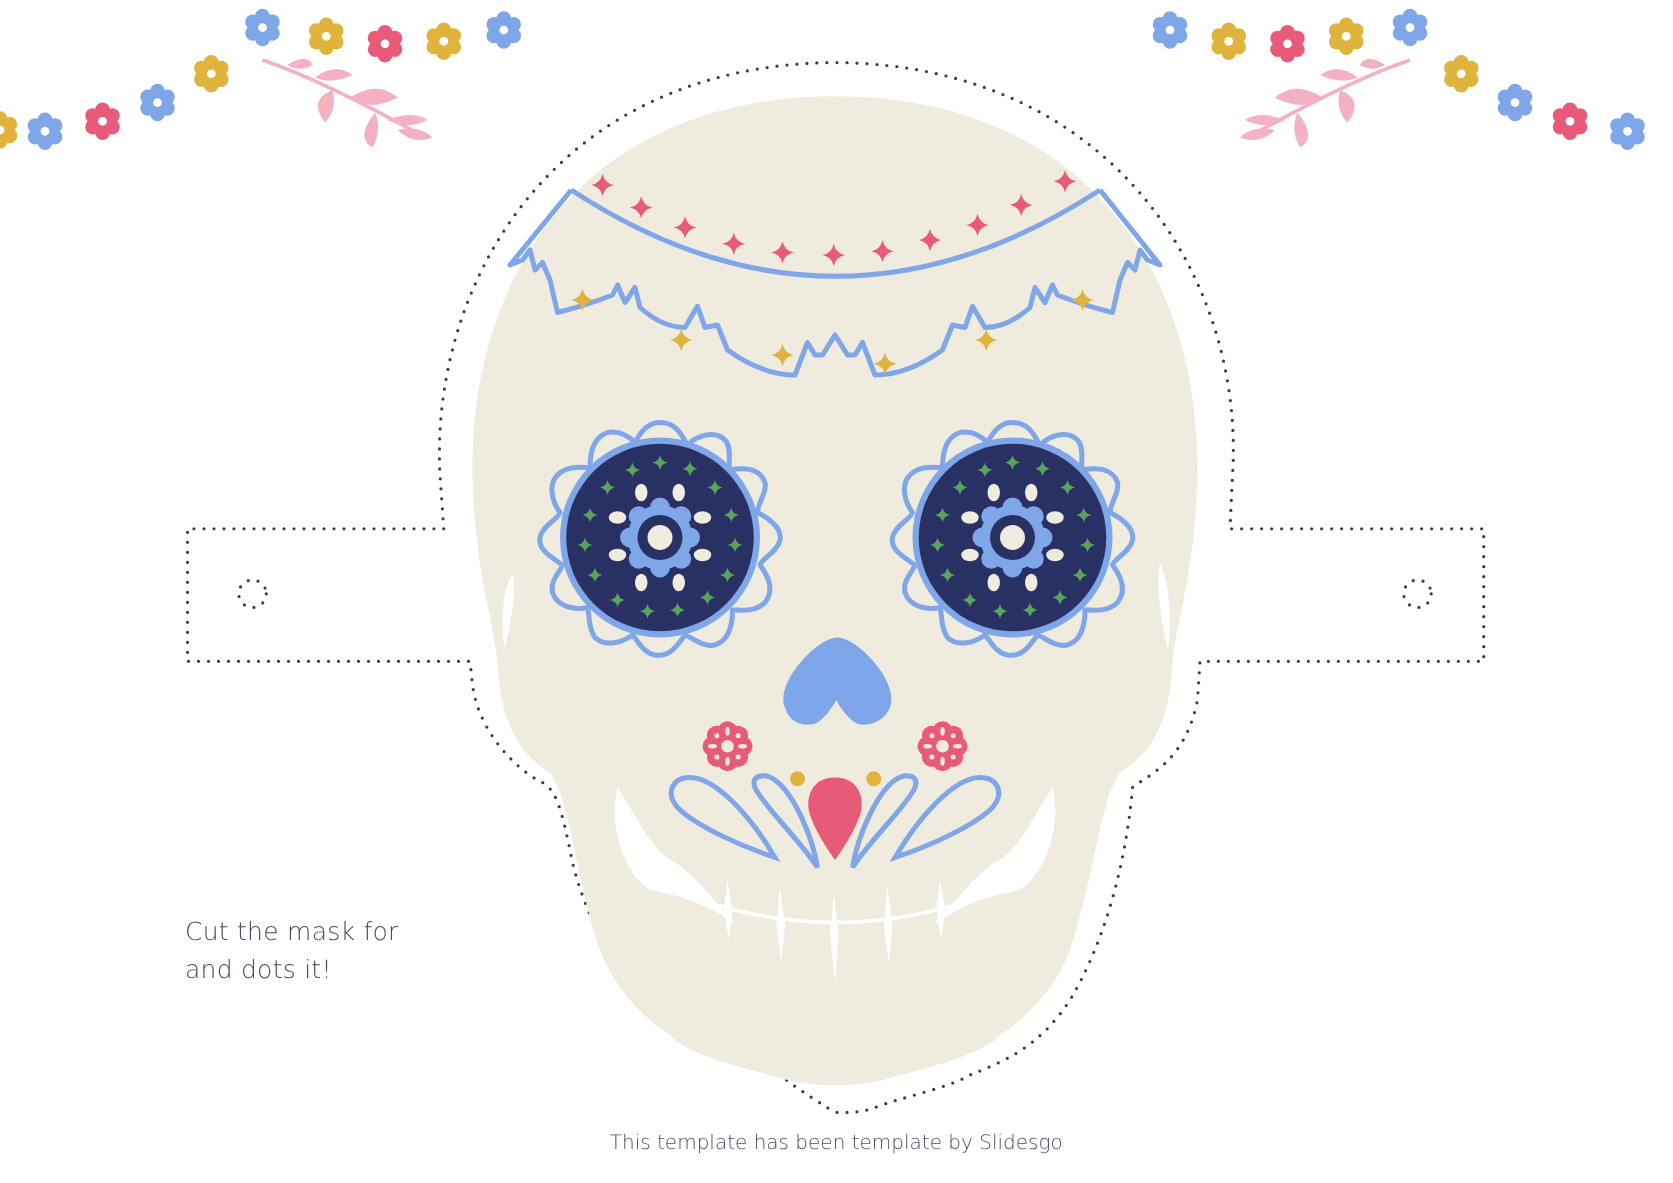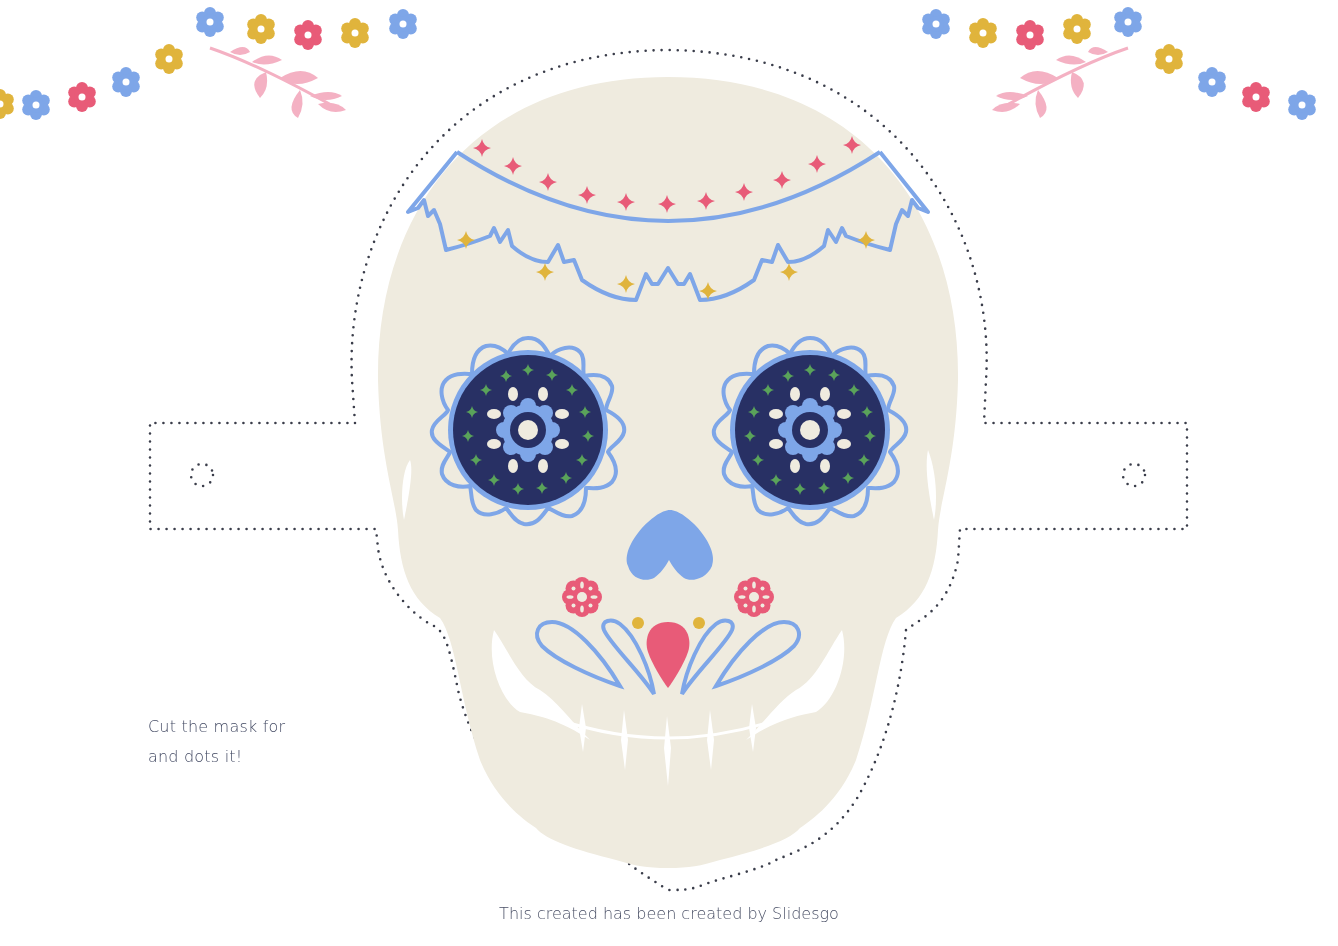--- a/index.html
+++ b/index.html
@@ -1,21 +1,21 @@
 <!DOCTYPE html>
 <html><head>
 <meta charset="utf-8">
 <style>
   html, body { margin: 0; padding: 0; background: #ffffff; }
   body { width: 1338px; height: 946px; position: relative; overflow: hidden;
          font-family: "DejaVu Sans", sans-serif; }
   .canvas { position: absolute; left: 0; top: 0; width: 1338px; height: 946px; }
   .instructions {
-    position: absolute; left: 148px; top: 712px; width: 260px;
-    color: #434a63; font-size: 16px; line-height: 30px; font-weight: 300;
+    position: absolute; left: 148px; top: 730px; width: 260px;
+    color: #434a63; font-size: 20px; line-height: 30px; font-weight: 300;
     font-family: "DejaVu Sans", sans-serif; letter-spacing: 0.2px;
   }
   .instructions div { white-space: nowrap; }
   .credit {
     position: absolute; left: 0; width: 1338px; top: 904px; text-align: center;
     color: #4a5066; font-size: 16px; font-family: "DejaVu Sans", sans-serif;
     font-weight: 300;
   }
 </style>
 </head>
@@ -227,13 +227,13 @@
       <path d="M716,686 C736,652 764,622 784,622 C798,622 804,634 794,646 C780,660 746,676 716,686 Z"></path>
     </g>
   </g>
 </svg>
 
 <div class="instructions">
   <div>Cut the mask for</div>
   <div>and dots it!</div>
 </div>
 
-<div class="credit">This created has been created by Slidesgo</div>
+<div class="credit">This template has been template by Slidesgo</div>
 
 </body></html>

